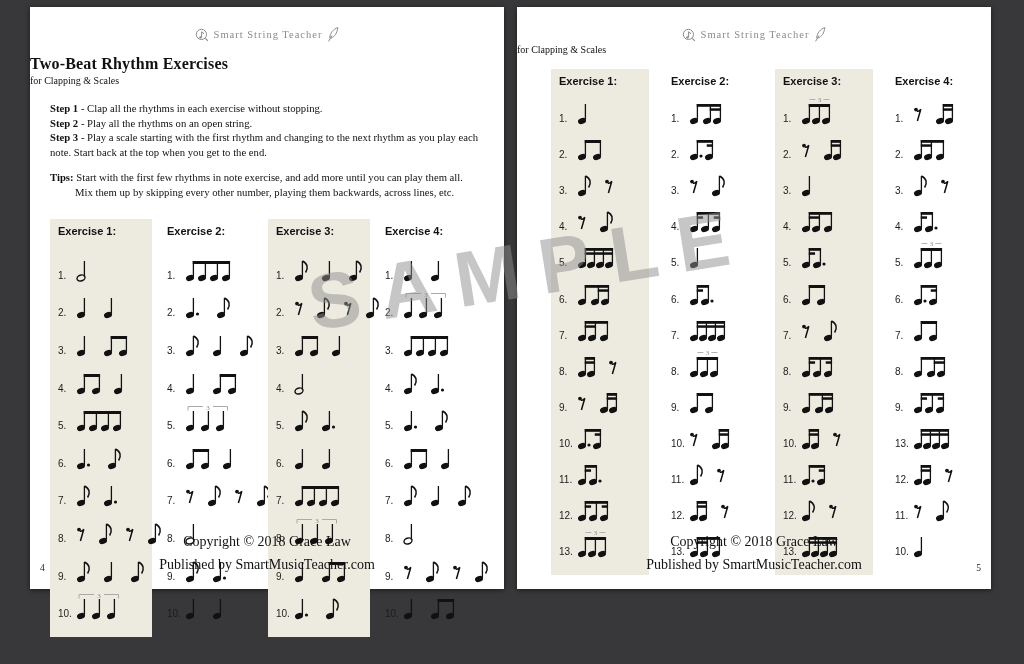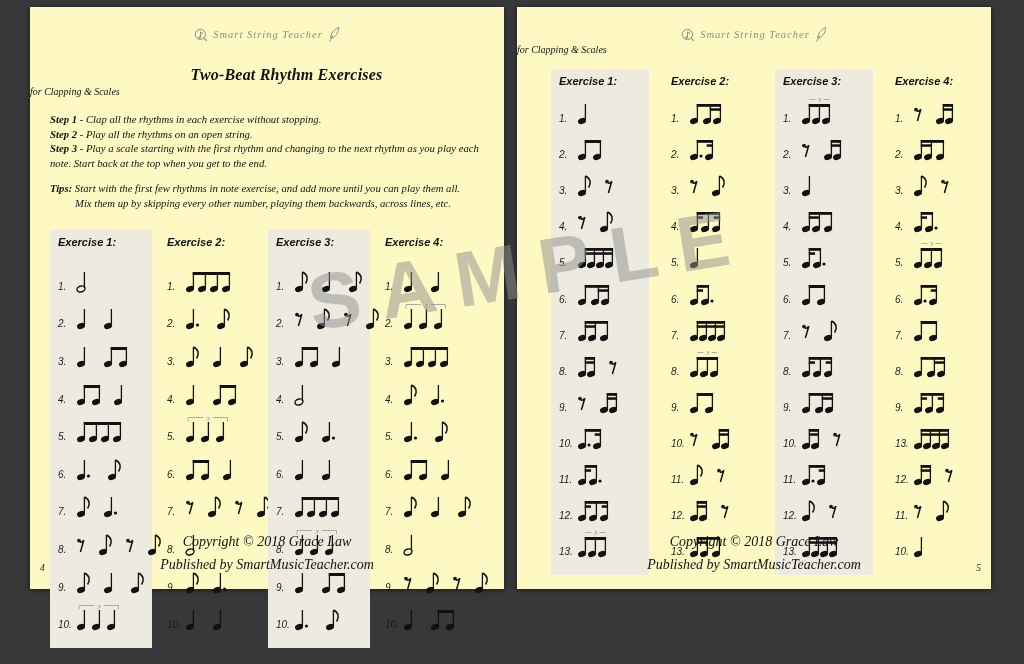--- a/index.html
+++ b/index.html
@@ -1,24 +1,24 @@
 <!DOCTYPE html>
 <html><head>
 <meta charset="utf-8">
 <style>
   html,body{margin:0;padding:0;}
   body{
     width:1024px;height:664px;background:#38383a;overflow:hidden;position:relative;
     font-family:"Liberation Serif", serif;color:#111;
   }
   .spread{display:flex;gap:13px;padding:7px 0 0 30px;}
-  .page{width:474px;height:582px;background:#fef9c3;position:relative;box-shadow:0 1px 5px rgba(0,0,0,.55);font-style:italic;}
+  .page{width:474px;height:582px;background:#ffffff;position:relative;box-shadow:0 1px 5px rgba(0,0,0,.55);}
   .brand{display:flex;justify-content:center;align-items:center;gap:5px;padding-top:20px;
          color:#8a8a8a;font-size:10.5px;letter-spacing:1px;}
-  .title{text-align:center;font-weight:bold;font-size:16px;margin-top:24px;letter-spacing:.2px;padding-left:39px;}
+  .title{font-weight:bold;font-size:16px;margin-top:13px;letter-spacing:.2px;}
   .subtitle{text-align:left;font-size:10px;margin-top:2px;}
   .instructions{margin:15px 0 4px 20px;width:438px;font-size:10.7px;line-height:1.36;}
   .step b,.tips b{font-weight:bold;}
   .tips{margin-top:11px;}
   .tips-line2{padding-left:25px;}
   .columns{display:flex;margin-left:20px;}
   .page-left .columns{margin-top:20px;gap:7px;}
   .page-right .columns{margin-top:14px;margin-left:34px;gap:14px;}
   .col{width:102px;padding:6px 2px 12px 8px;box-sizing:border-box;}
   .page-right .col{width:98px;}

